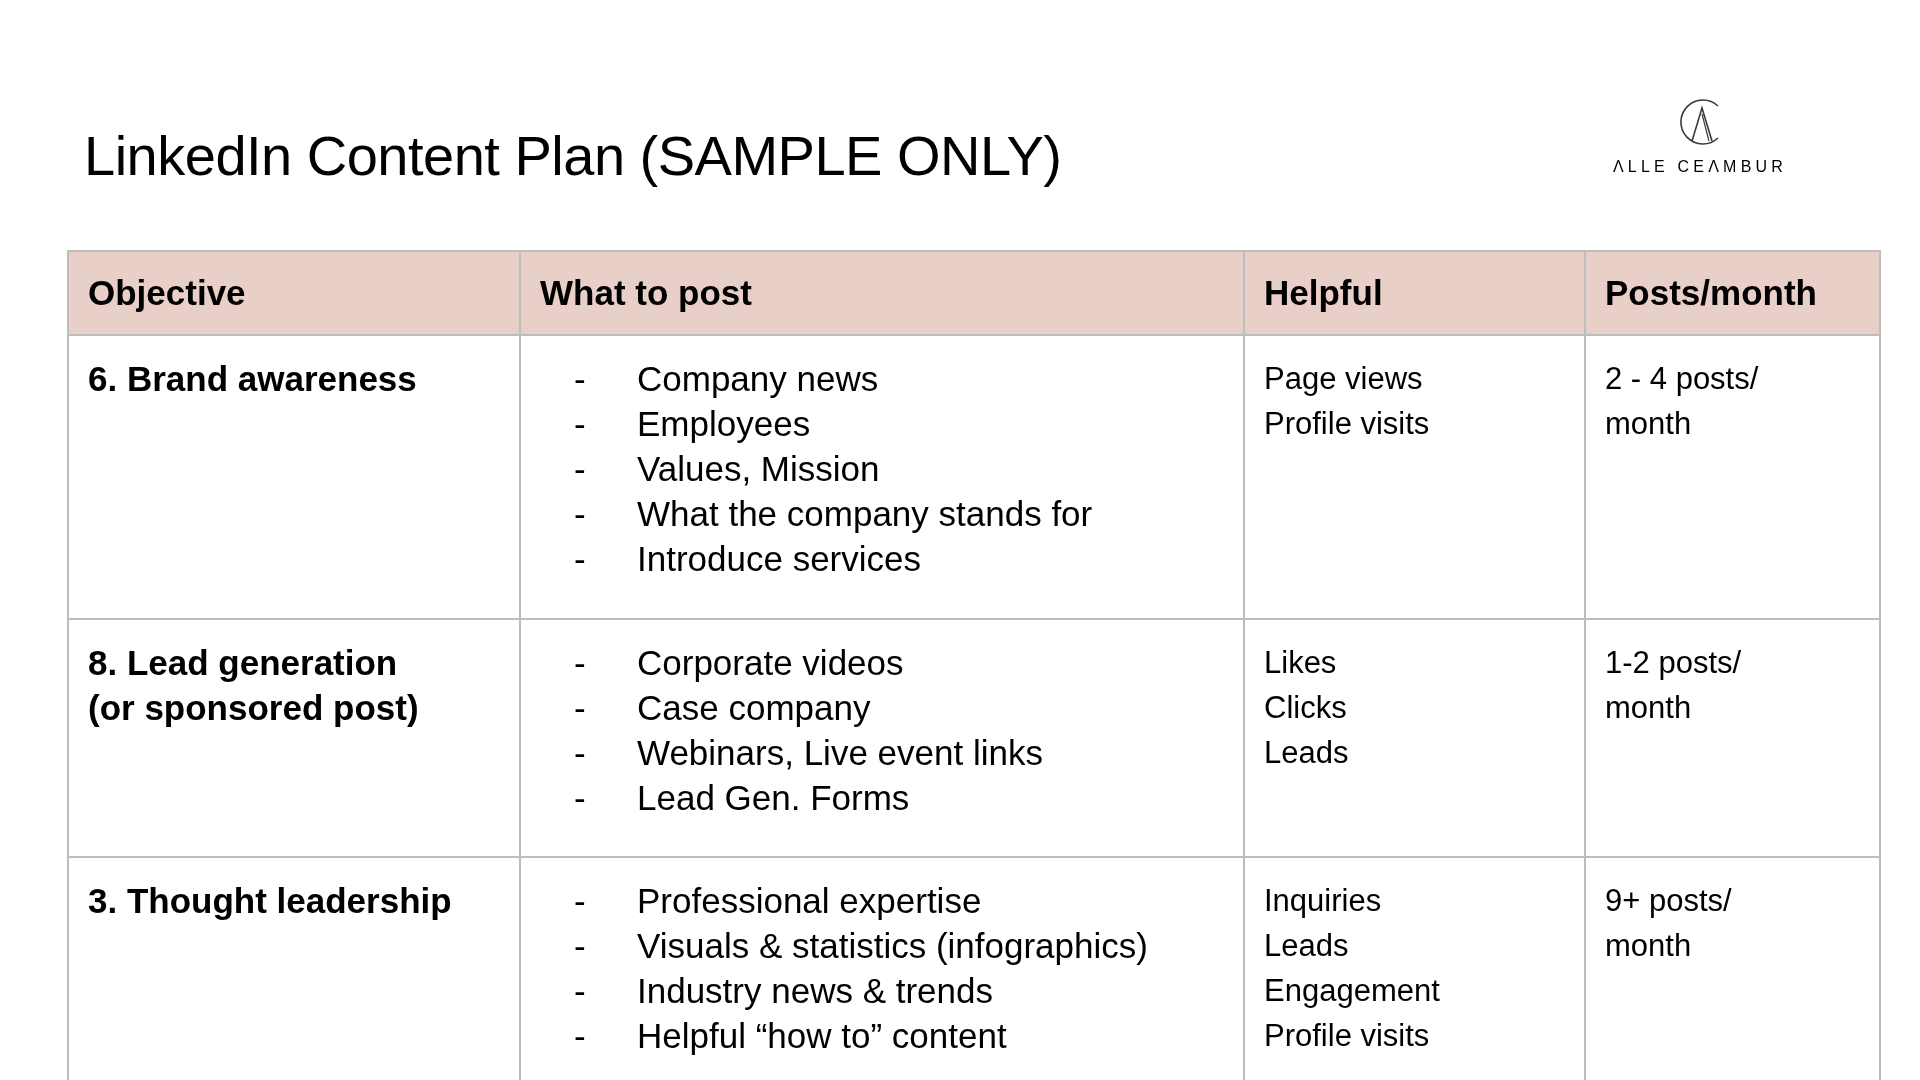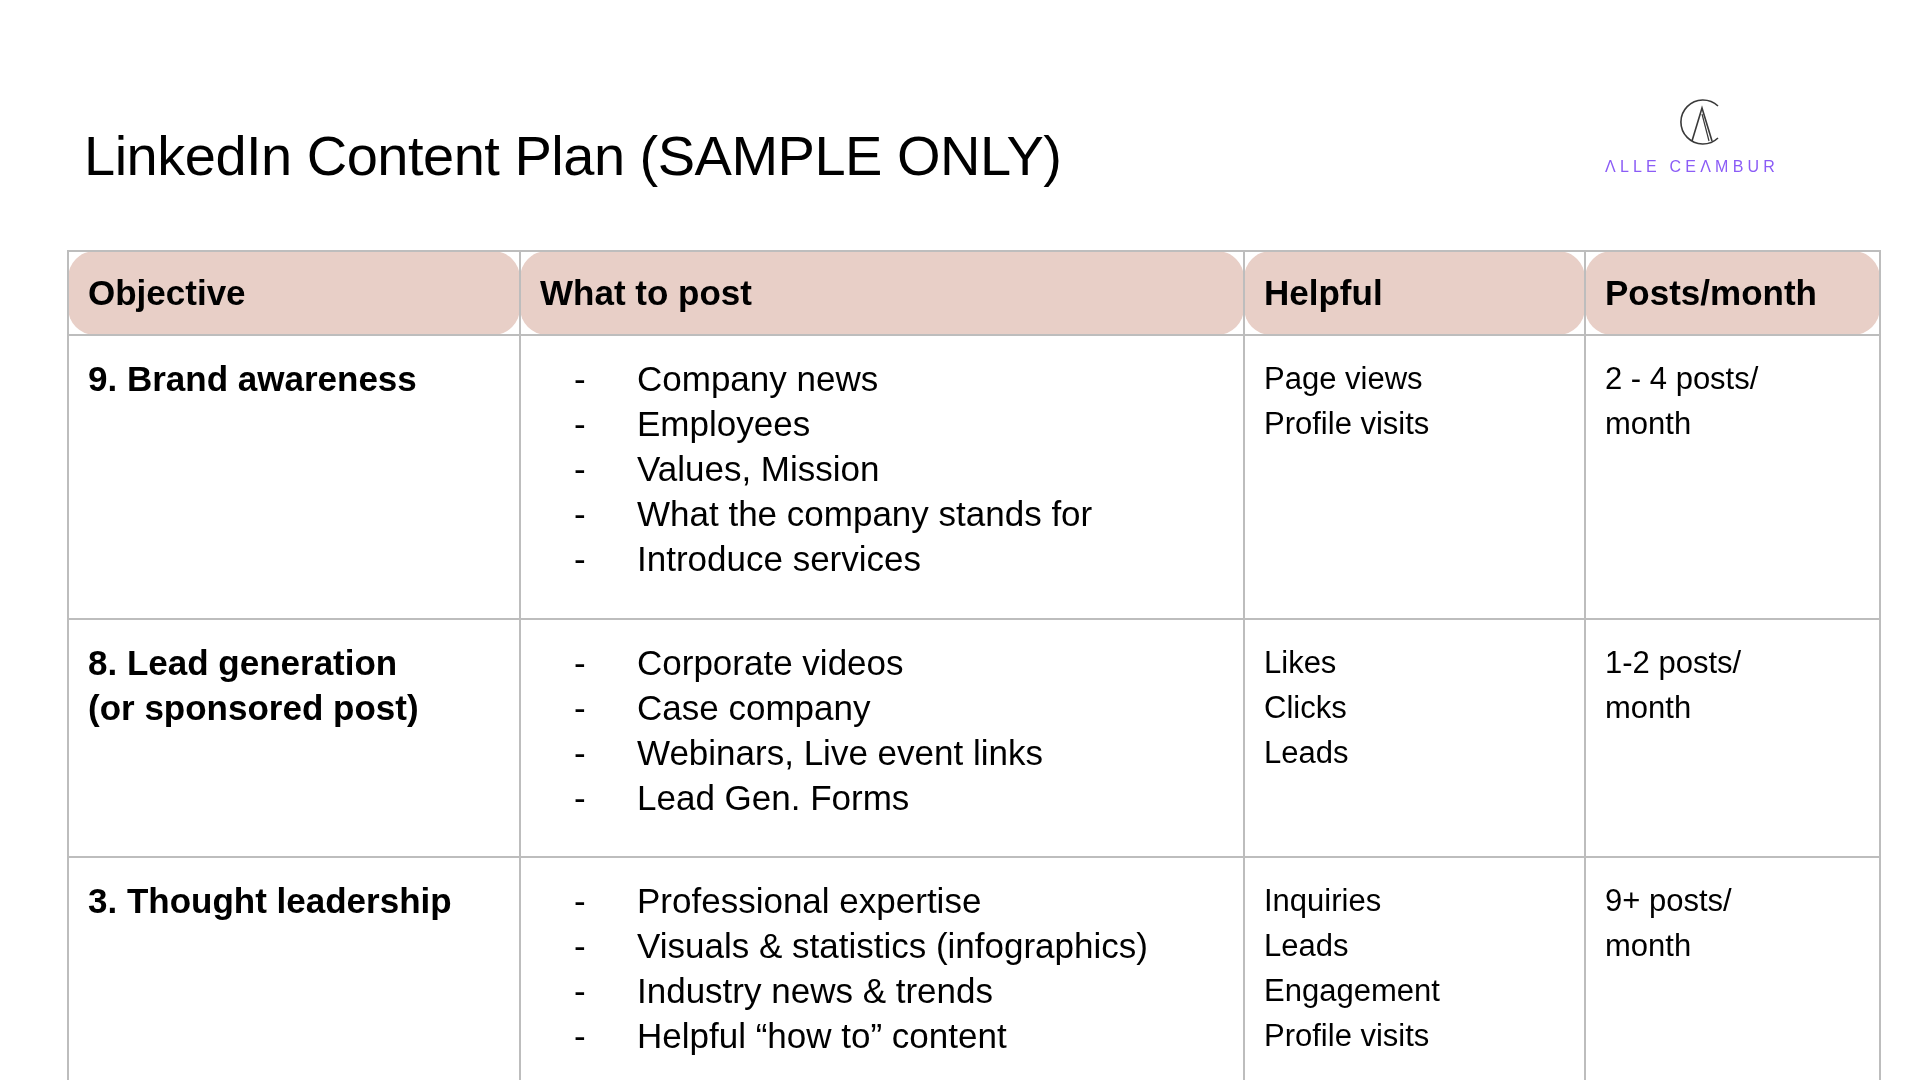--- a/index.html
+++ b/index.html
@@ -38,23 +38,24 @@
     left: 70px;
     top: 3px;
     width: 50px;
     height: 54px;
   }
   .logo-text {
     position: absolute;
     left: 0;
     top: 66px;
     width: 190px;
+    text-align: center;
     font-size: 16px;
     letter-spacing: 4.2px;
-    color: #8b5cf6;
+    color: #000000;
     white-space: nowrap;
   }
   table.plan {
     position: absolute;
     left: 67px;
     top: 250px;
     width: 1812px;
     border-collapse: collapse;
     table-layout: fixed;
   }
@@ -68,21 +69,20 @@
     text-align: left;
     padding: 0;
   }
   table.plan thead th {
     background: #e8cfc7;
     height: 82px;
     font-weight: bold;
     font-size: 35px;
     vertical-align: middle;
     padding-left: 19px;
-    border-radius: 27px;
   }
   .row-1 td { height: 262px; }
   .row-2 td { height: 216px; }
   .row-3 td { height: 216px; }
   .objective {
     font-weight: bold;
     font-size: 35px;
     line-height: 45px;
     padding: 20px 19px 0 19px !important;
   }
@@ -138,21 +138,21 @@
       <th>Objective</th>
       <th>What to post</th>
       <th>Helpful</th>
       <th>Posts/month</th>
     </tr>
   </thead>
   <tbody>
 
     <tr class="row-1">
       <td class="objective">
-        <span>9. Brand awareness</span>
+        <span>6. Brand awareness</span>
       </td>
       <td>
         <ul class="post-list">
           <li><span class="dash">-</span><span>Company news</span></li>
           <li><span class="dash">-</span><span>Employees</span></li>
           <li><span class="dash">-</span><span>Values, Mission</span></li>
           <li><span class="dash">-</span><span>What the company stands for</span></li>
           <li><span class="dash">-</span><span>Introduce services</span></li>
         </ul>
       </td>

